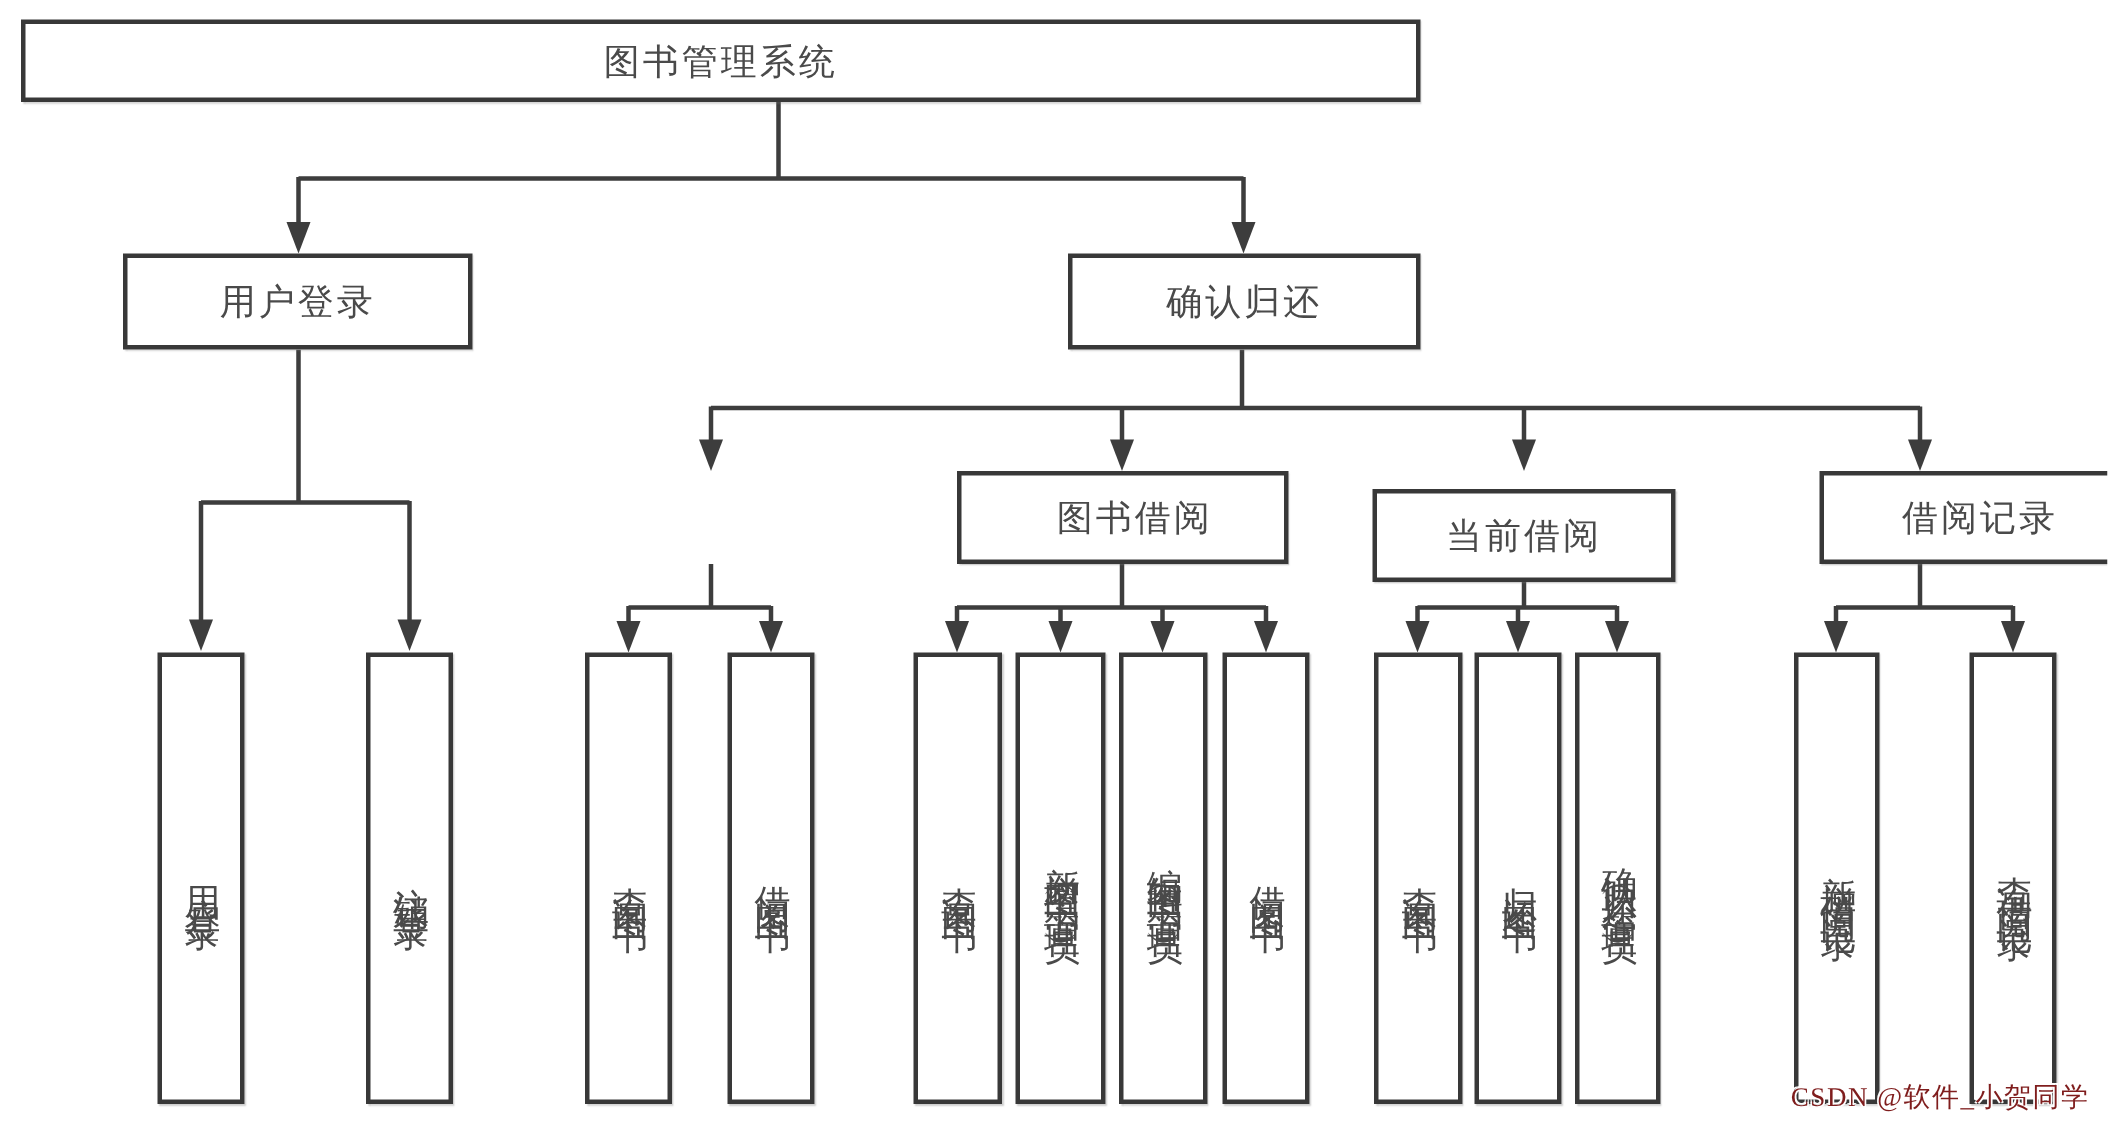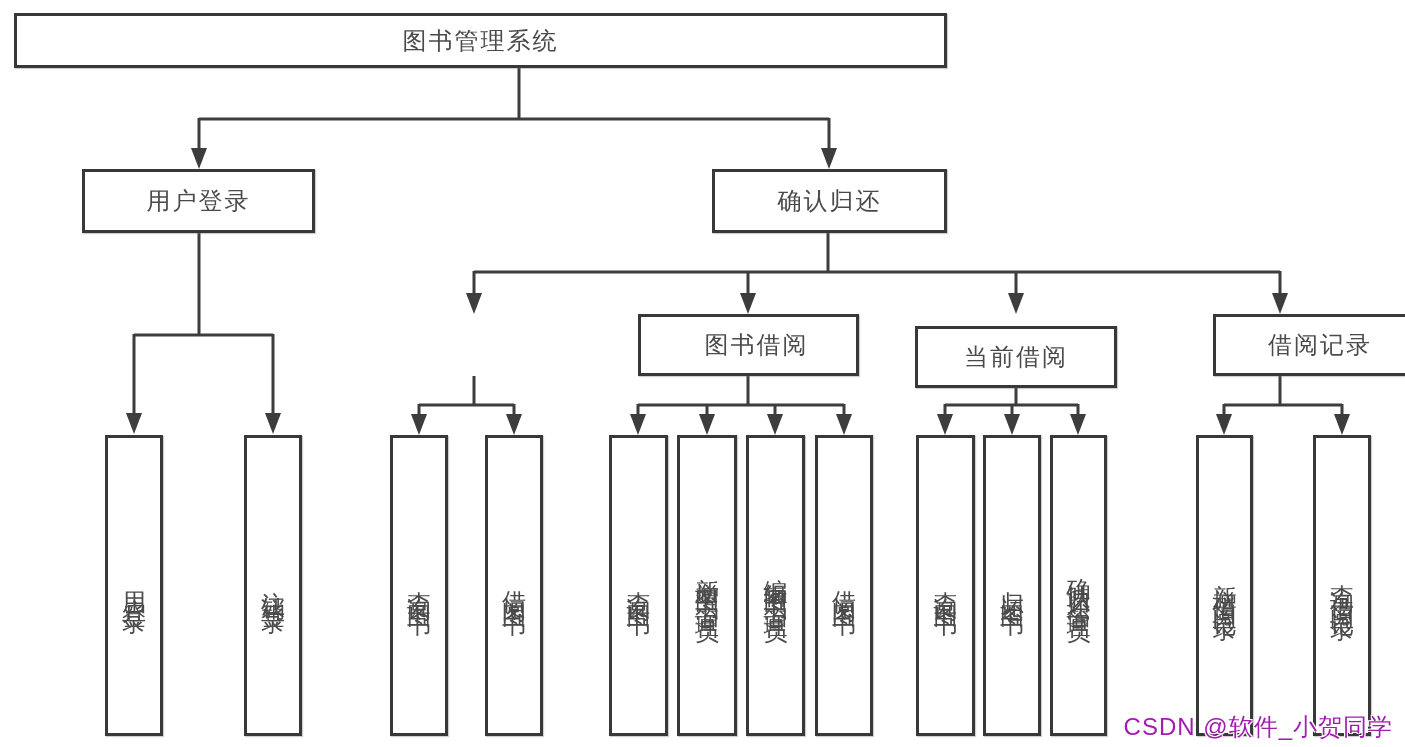--- a/index.html
+++ b/index.html
@@ -50,26 +50,27 @@
     color: #4a4a4a;
     white-space: nowrap;
   }
   .vbox.dense span {
     letter-spacing: 6px;
   }
   .watermark {
     position: absolute;
     right: 12px;
     bottom: 4px;
-    font-size: 24px;
+    font-size: 18px;
     letter-spacing: 1px;
-    color: #a21caf;
+    color: #7f1d1d;
     text-shadow: -1px -1px 0 #ffffff, 1px -1px 0 #ffffff, -1px 1px 0 #ffffff, 1px 1px 0 #ffffff;
     z-index: 5;
     white-space: nowrap;
+    font-family: Liberation Serif, serif;
   }
 </style>
 </head>
 <body>
 
 <div class="stage">
 
   <svg class="connectors" width="1405" height="747" viewBox="0 0 1405 747">
 
     <g stroke="#3d3d3d" stroke-width="3" fill="none">

